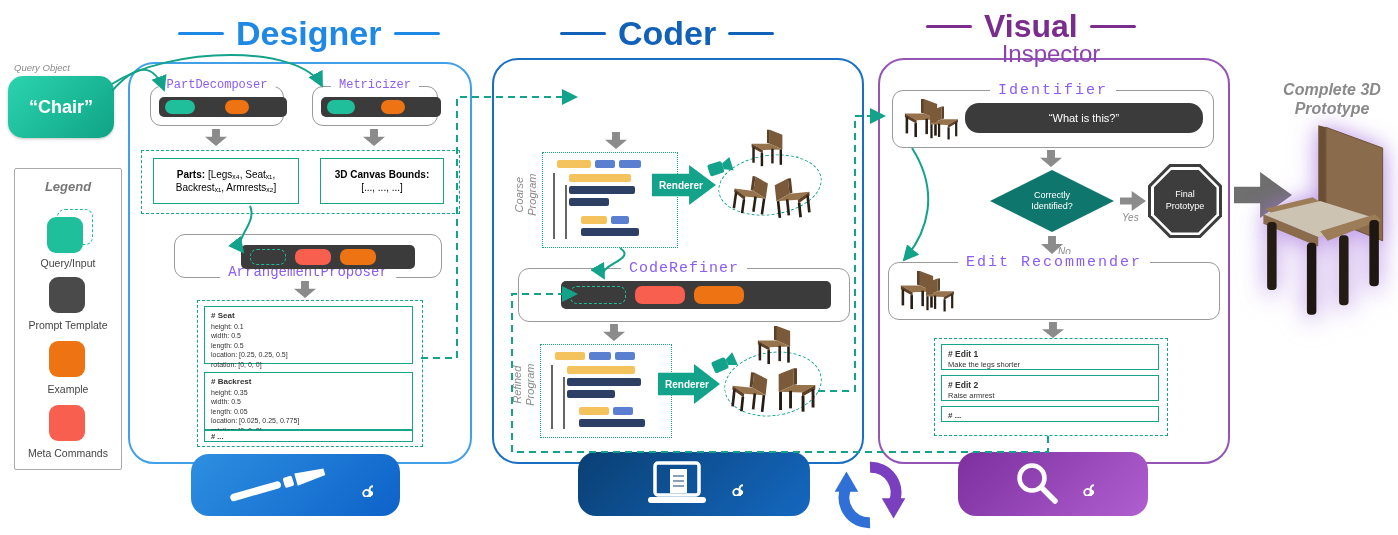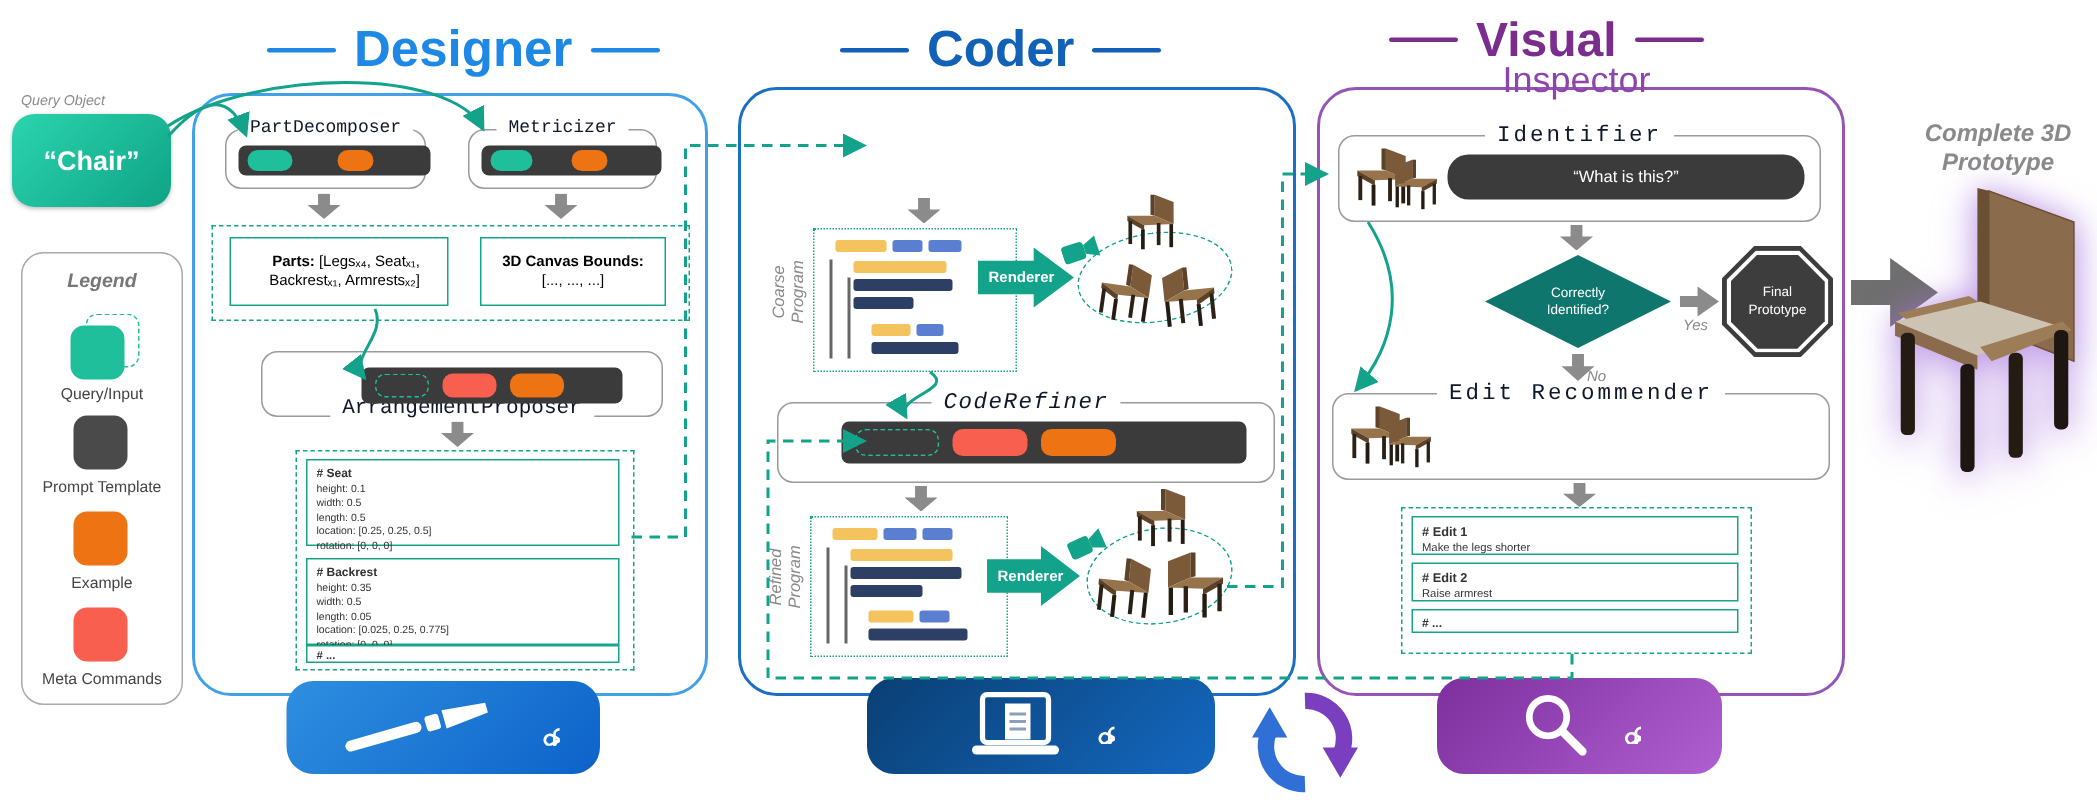--- a/index.html
+++ b/index.html
@@ -5,21 +5,21 @@
   html,body{margin:0;padding:0;background:#fff;}
   #canvas{position:relative;width:1398px;height:535px;background:#ffffff;overflow:hidden;
           font-family:"Liberation Sans",sans-serif;}
   
   .abs{position:absolute;}
   .panel{position:absolute;border:2px solid;border-radius:26px;background:transparent;}
   .ptitle{position:absolute;display:flex;align-items:center;gap:12px;font-weight:bold;}
   .ptitle .rule{width:46px;height:2.5px;background:currentColor;border-radius:2px;}
   .module{position:absolute;border:1.5px solid #9a9a9a;border-radius:11px;background:#fff;}
   .module-label{position:absolute;top:-9px;left:50%;transform:translateX(-50%);background:#fff;
-    padding:0 8px;font-family:"Liberation Mono",monospace;color:#0f172a;white-space:nowrap;}
+    padding:0 8px;font-family:"Liberation Mono",monospace;color:#8b5cf6;white-space:nowrap;}
   .bar{position:absolute;background:#3b3b3b;border-radius:5px;display:flex;align-items:center;gap:9px;padding:0 9px;}
   .pill{height:14px;border-radius:7px;flex:none;}
   .pill.teal{background:#1fbf9c;}
   .pill.red{background:#f95f4e;}
   .pill.orange{background:#ee7312;}
   .pill.slot{background:transparent;border:1.6px dashed #1fbf9c;box-sizing:border-box;}
   .dashbox{position:absolute;border:1.6px dashed #17a589;background:transparent;}
   .tealbox{position:absolute;border:1.5px solid #17a589;background:#fff;box-sizing:border-box;}
   .codebox{font-size:7px;color:#333;line-height:1.35;padding:4px 6px;}
   .codebox .t{font-weight:bold;font-size:8px;}
@@ -72,21 +72,21 @@
         </g>
       </symbol>
     </defs>
   </svg>
 
   <div class="abs italic-gray" style="left:14px;top:62px;font-size:9.5px;">Query Object</div>
   <div class="abs" style="left:8px;top:76px;width:106px;height:62px;border-radius:15px;
        background:linear-gradient(135deg,#2bd4ae,#0fa385);display:flex;align-items:center;justify-content:center;
        color:#fff;font-weight:bold;font-size:18px;box-shadow:0 1px 3px rgba(0,0,0,.25);">“Chair”</div>
 
-  <div class="abs" style="left:14px;top:168px;width:106px;height:300px;border:1.5px solid #aaa;border-radius:15px;">
+  <div class="abs" style="left:14px;top:168px;width:106px;height:300px;border:1.5px solid #aaa;border-radius:2px;">
     <div class="abs italic-gray" style="top:10px;width:100%;text-align:center;font-weight:bold;font-size:13px;color:#777;">Legend</div>
     <div class="abs" style="left:32px;top:40px;width:46px;height:44px;">
       <div class="abs" style="left:10px;top:0;width:34px;height:34px;border:1.5px dashed #1fbf9c;border-radius:8px;"></div>
       <div class="abs swatch" style="left:0;top:8px;width:36px;height:36px;background:#1fbf9c;"></div>
     </div>
     <div class="legend-label" style="top:88px;">Query/Input</div>
     <div class="abs swatch" style="left:34px;top:108px;width:36px;height:36px;background:#4a4a4a;"></div>
     <div class="legend-label" style="top:150px;">Prompt Template</div>
     <div class="abs swatch" style="left:34px;top:172px;width:36px;height:36px;background:#ee7312;"></div>
     <div class="legend-label" style="top:214px;">Example</div>
@@ -113,21 +113,21 @@
     <div class="bar" style="left:8px;top:10px;width:108px;height:20px;padding:0 6px;gap:6px;">
       <span class="pill teal" style="width:28px;"></span>
       <span class="pill orange" style="width:24px;margin-left:20px;"></span>
     </div>
   </div>
 
   <div class="arrow-d" style="left:205px;top:129px;width:22px;height:17px;"></div>
   <div class="arrow-d" style="left:363px;top:129px;width:22px;height:17px;"></div>
 
   <div class="dashbox" style="left:141px;top:150px;width:317px;height:62px;"></div>
-  <div class="tealbox" style="left:153px;top:158px;width:146px;height:46px;display:flex;align-items:center;justify-content:center;text-align:right;font-size:10px;line-height:1.3;padding:18px;">
+  <div class="tealbox" style="left:153px;top:158px;width:146px;height:46px;display:flex;align-items:center;justify-content:center;text-align:center;font-size:10px;line-height:1.3;padding:18px;">
     <div><b>Parts:</b>
       <span>[Legsₓ₄, Seatₓ₁, Backrestₓ₁, Armrestsₓ₂]</span></div>
   </div>
   <div class="tealbox" style="left:320px;top:158px;width:124px;height:46px;display:flex;flex-direction:column;align-items:center;justify-content:center;font-size:10px;line-height:1.35;">
     <b>3D Canvas Bounds:</b>
     <span>[..., ..., ...]</span>
   </div>
 
   <div class="module" style="left:174px;top:234px;width:266px;height:42px;">
     <div class="module-label" style="font-size:14px;margin-top:38px;">ArrangementProposer</div>
@@ -209,21 +209,21 @@
         <use href="#chair-sym"></use>
       </svg>
     <svg class="abs" style="left:14px;top:46px;transform:rotate(8deg);" width="44" height="42" viewBox="0 0 60 56">
         <use href="#chair-sym"></use>
       </svg>
     <svg class="abs" style="left:56px;top:48px;transform:scaleX(-1) rotate(6deg);" width="46" height="44" viewBox="0 0 60 56">
         <use href="#chair-sym"></use>
       </svg>
   </div>
 
-  <div class="module" style="left:518px;top:268px;width:330px;height:52px;font-style:italic;">
+  <div class="module" style="left:518px;top:268px;width:330px;height:52px;">
     <div class="module-label" style="font-size:15px;letter-spacing:1px;">CodeRefiner</div>
     <div class="bar" style="left:42px;top:12px;width:252px;height:28px;">
       <span class="pill slot" style="width:56px;height:18px;"></span>
       <span class="pill red" style="width:50px;height:18px;"></span>
       <span class="pill orange" style="width:50px;height:18px;"></span>
     </div>
   </div>
   <div class="arrow-d" style="left:603px;top:324px;width:22px;height:17px;"></div>
 
   <div class="vlabel" style="left:494px;top:372px;width:60px;">Refined Program</div>

